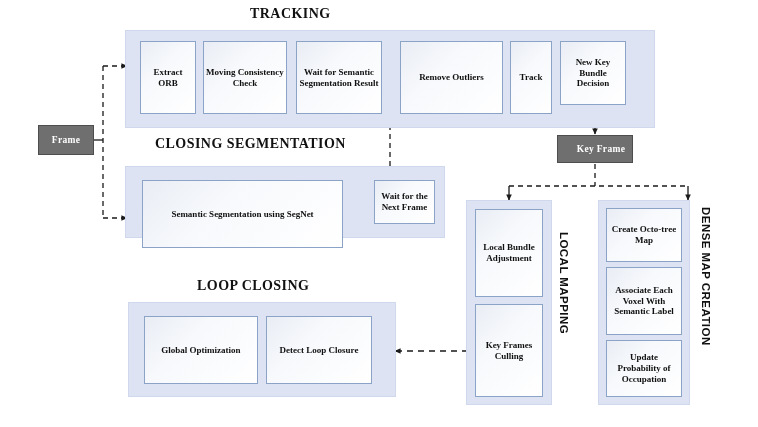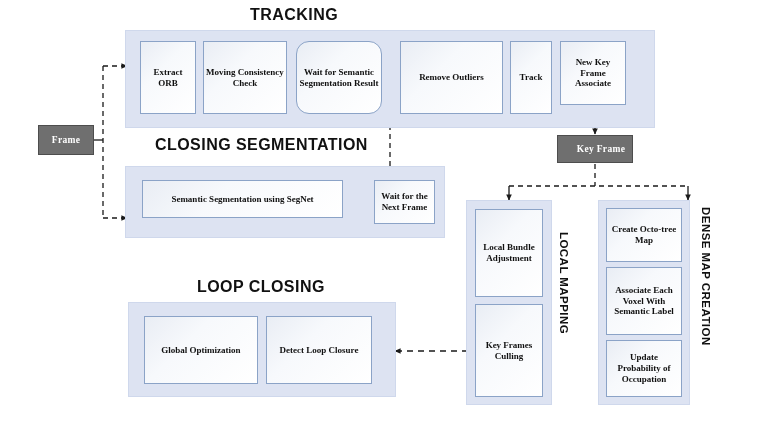--- a/index.html
+++ b/index.html
@@ -55,23 +55,23 @@
     font-family: "Liberation Serif", serif;
     font-weight: bold;
     color: #ffffff;
     font-size: 9.5px;
     letter-spacing: .3px;
   }
 
   
   .title {
     position: absolute;
-    font-family: Liberation Sans, sans-serif;
+    font-family: Liberation Serif, serif;
     font-weight: bold;
-    font-size: 16px;
+    font-size: 14px;
     letter-spacing: .45px;
     color: #111111;
     white-space: nowrap;
   }
   .title-vert {
     position: absolute;
     font-family: "Liberation Sans", sans-serif;
     font-weight: bold;
     font-size: 11.5px;
     letter-spacing: .45px;
@@ -132,33 +132,33 @@
   </div>
 
   <div class="title" style="left:250px; top:6px;">TRACKING</div>
 
   <div class="panel" style="left:125px; top:30px; width:530px; height:98px;"></div>
 
   <div class="box" style="left:140px; top:41px; width:56px; height:73px;">Extract ORB</div>
 
   <div class="box" style="left:203px; top:41px; width:84px; height:73px;">Moving Consistency Check</div>
 
-  <div class="box" style="left:296px; top:41px; width:86px; height:73px;border-radius:13px;">Wait for Semantic Segmentation Result</div>
+  <div class="box" style="left:296px; top:41px; width:86px; height:73px;">Wait for Semantic Segmentation Result</div>
 
   <div class="box" style="left:400px; top:41px; width:103px; height:73px;">Remove Outliers</div>
 
   <div class="box" style="left:510px; top:41px; width:42px; height:73px;">Track</div>
 
-  <div class="box" style="left:560px; top:41px; width:66px; height:64px;">New Key Frame Associate</div>
+  <div class="box" style="left:560px; top:41px; width:66px; height:64px;">New Key Bundle Decision</div>
 
   <div class="title" style="left:155px; top:136px;">CLOSING SEGMENTATION</div>
 
   <div class="panel" style="left:125px; top:166px; width:320px; height:72px;"></div>
 
-  <div class="box" style="left:142px; top:180px; width:201px; height:38px;text-align:right;">Semantic Segmentation using SegNet</div>
+  <div class="box" style="left:142px; top:180px; width:201px; height:68px;text-align:right;">Semantic Segmentation using SegNet</div>
 
   <div class="box" style="left:374px; top:180px; width:61px; height:44px;">Wait for the Next Frame</div>
 
   <div class="node-gray" style="left:557px; top:135px; width:76px; height:28px;padding-left:12px;">
     <span>Key Frame</span>
   </div>
 
   <div class="title" style="left:197px; top:278px;">LOOP CLOSING</div>
 
   <div class="panel" style="left:128px; top:302px; width:268px; height:95px;"></div>

